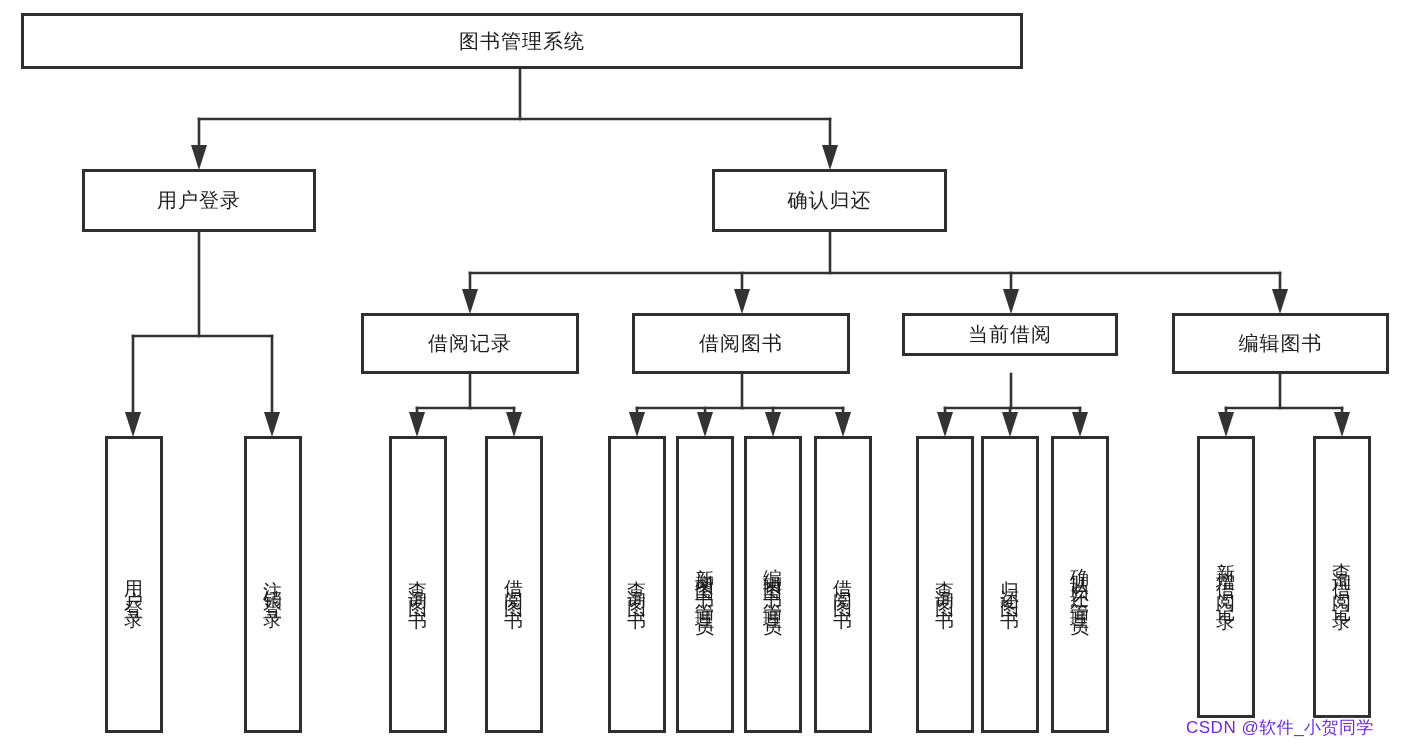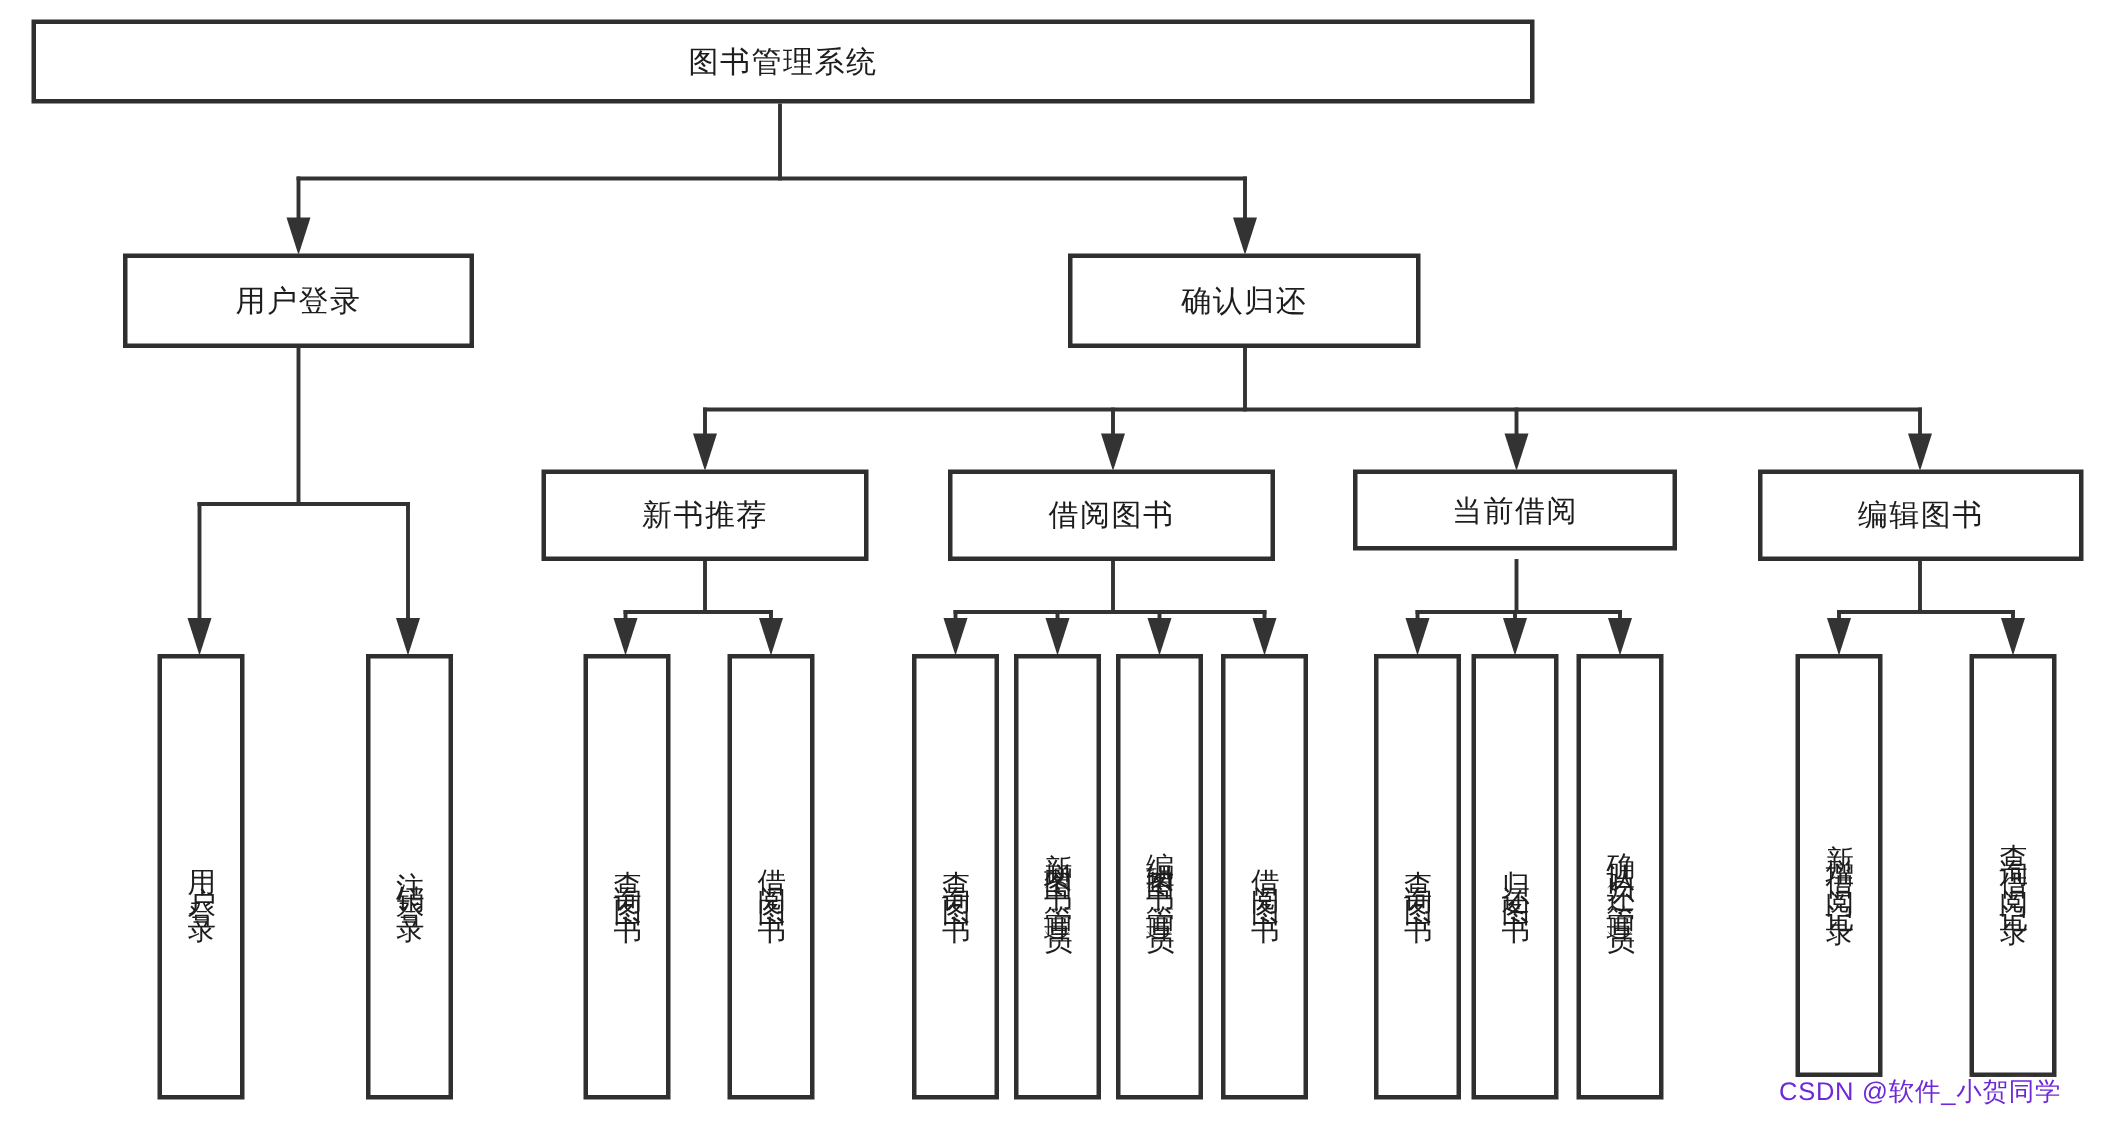--- a/index.html
+++ b/index.html
@@ -99,26 +99,26 @@
   </div>
 
   <div class="node" style="left:82px;top:169px;width:234px;height:63px">
     <span class="h-label">用户登录</span>
   </div>
   <div class="node" style="left:712px;top:169px;width:235px;height:63px">
     <span class="h-label">确认归还</span>
   </div>
 
   <div class="node" style="left:361px;top:313px;width:218px;height:61px">
-    <span class="h-label">新书推荐</span>
+    <span class="h-label">借阅记录</span>
   </div>
   <div class="node" style="left:632px;top:313px;width:218px;height:61px">
     <span class="h-label">借阅图书</span>
   </div>
-  <div class="node" style="left:902px;top:313px;width:216px;height:54px">
+  <div class="node" style="left:902px;top:313px;width:216px;height:43px">
     <span class="h-label">当前借阅</span>
   </div>
   <div class="node" style="left:1172px;top:313px;width:217px;height:61px">
     <span class="h-label">编辑图书</span>
   </div>
 
   <div class="node v-node" style="left:105px;top:436px;width:58px;height:297px">
     <span class="v-label">用户登录</span>
   </div>
   <div class="node v-node" style="left:244px;top:436px;width:58px;height:297px">

